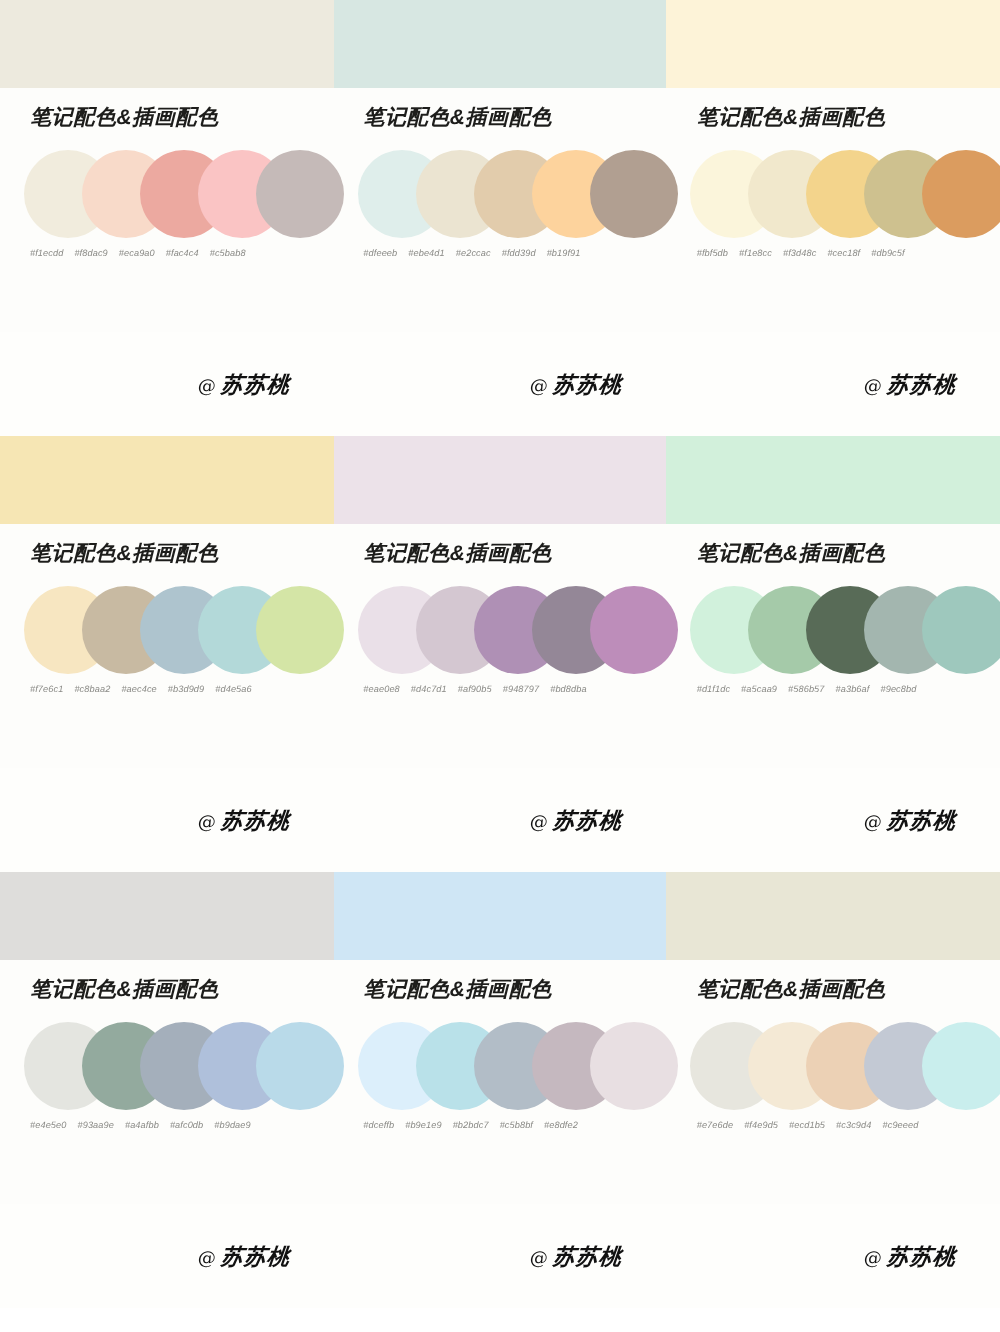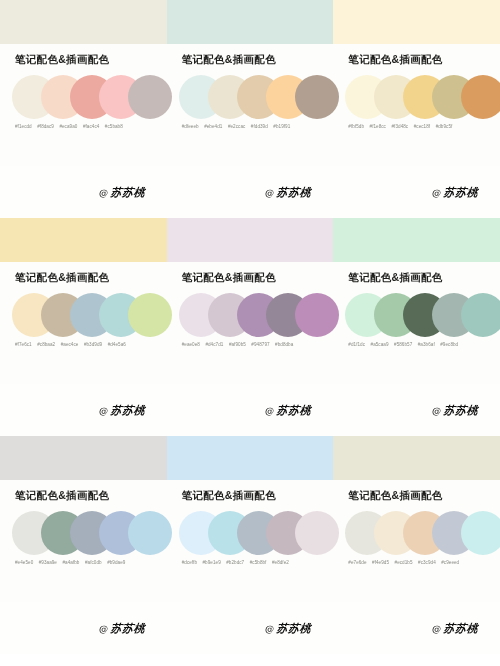--- a/index.html
+++ b/index.html
@@ -8,21 +8,21 @@
     background:#ffffff;
     font-family:"Liberation Sans","DejaVu Sans",sans-serif;
   }
   .page{position:relative;width:500px;height:666px;display:flex;flex-direction:column;}
 
   
   .band{display:flex;width:100%;flex:0 0 auto;}
   .band .seg{flex:1 1 0;}
 
   
-  .card-row{display:flex;width:100%;background:#14b8a6;flex:0 0 auto;}
+  .card-row{display:flex;width:100%;background:#14b8a6;flex:0 0 auto;font-style:italic;}
   .card{
     flex:1 1 0;
     box-sizing:border-box;
     padding:10px 0 0 0;
     position:relative;
     background:#fdfdfb;
   }
 
   .card-title{
     font-size:10.5px;

